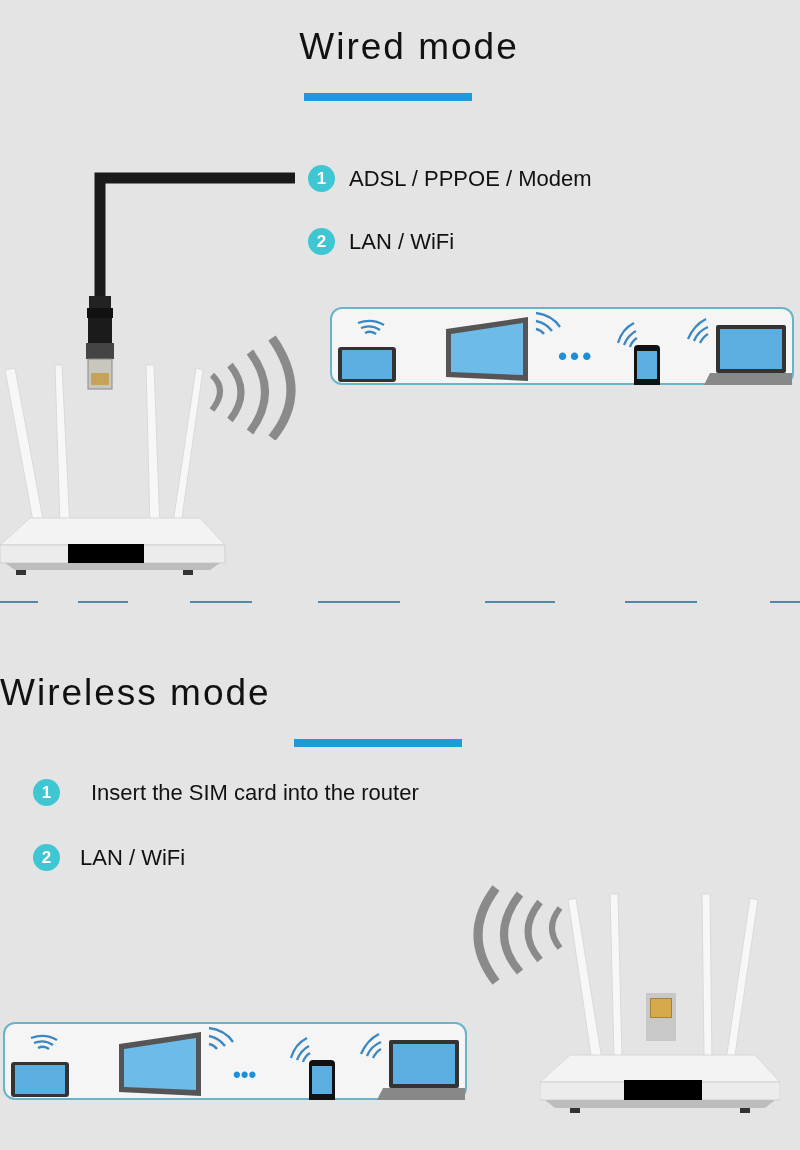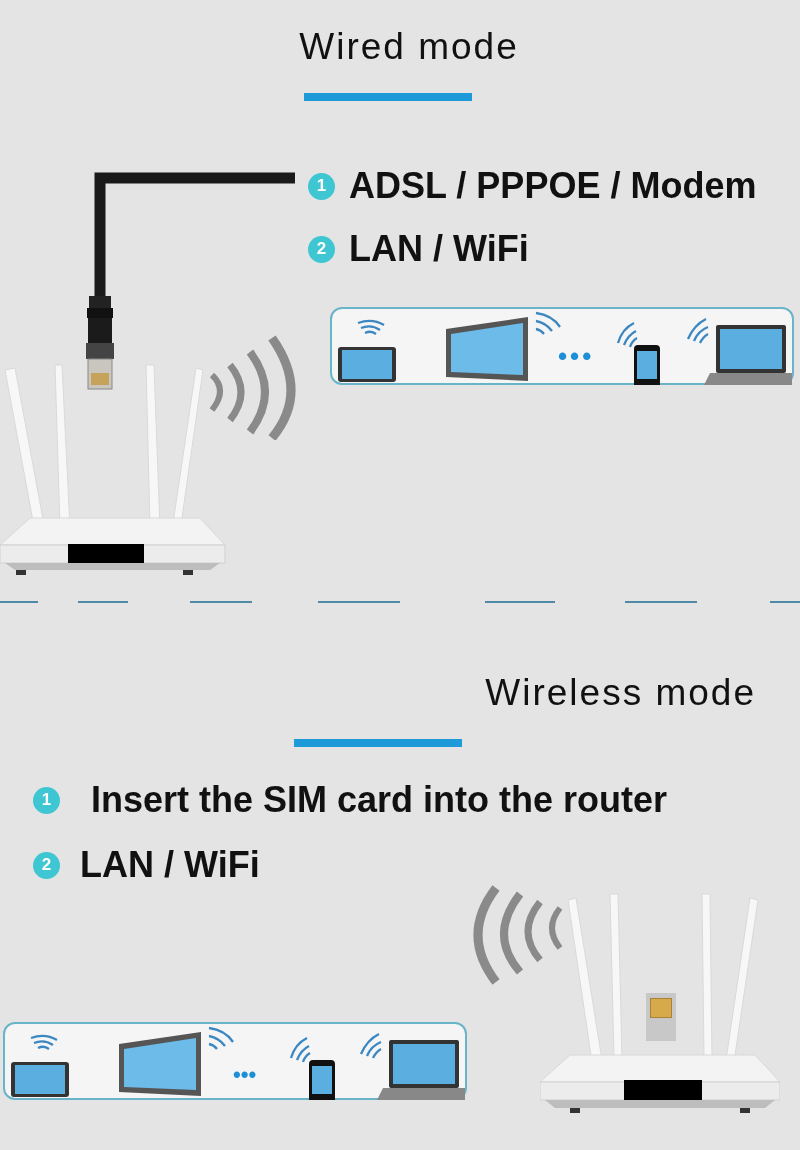--- a/index.html
+++ b/index.html
@@ -4,21 +4,21 @@
 <style>
   html, body { margin:0; padding:0; }
   body { width:800px; height:1150px; background:#e4e4e4; position:relative; overflow:hidden;
          font-family:"Liberation Sans", sans-serif; color:#111; }
   .abs { position:absolute; }
   .title { font-size:37px; letter-spacing:2px; font-weight:normal; white-space:nowrap; }
   .bar { background:#1e9ad8; height:8px; }
   .step { display:flex; align-items:center; white-space:nowrap; }
   .num { width:27px; height:27px; border-radius:50%; background:#3ec6d3; color:#fff; font-weight:bold;
          font-size:17px; display:flex; align-items:center; justify-content:center; flex:0 0 auto; }
-  .step-text { font-size:36px; margin-left:14px;font-weight:bold; }
+  .step-text { font-size:22px; margin-left:14px; }
   .device-panel { border:2px solid #69b4c8; border-radius:12px; background:#f5f5f5; height:78px; box-sizing:border-box; }
   .dash { position:absolute; height:2px; background:#4f8aa6; top:601px; }
   .dots { color:#1c8fd6; font-size:26px; font-weight:bold; letter-spacing:3px; }
 </style>
 </head>
 <body>
 
 <div class="abs title" style="left:0;width:780px;text-align:center;top:26px;margin-left:19px;">Wired mode</div>
 <div class="abs bar" style="left:304px;top:93px;width:168px;"></div>
 
@@ -91,21 +91,21 @@
 <div>
   <div class="dash" style="left:0;width:38px;"></div>
   <div class="dash" style="left:78px;width:50px;"></div>
   <div class="dash" style="left:190px;width:62px;"></div>
   <div class="dash" style="left:318px;width:82px;"></div>
   <div class="dash" style="left:485px;width:70px;"></div>
   <div class="dash" style="left:625px;width:72px;"></div>
   <div class="dash" style="left:770px;width:30px;"></div>
 </div>
 
-<div class="abs title" style="left:0;width:756px;text-align:right;top:672px;">Wireless mode</div>
+<div class="abs title" style="left:0;width:756px;text-align:left;top:672px;">Wireless mode</div>
 <div class="abs bar" style="left:294px;top:739px;width:168px;"></div>
 
 <div class="abs step" style="left:33px;top:779px;">
   <div class="num">1</div>
   <span class="step-text" style="margin-left:31px;">Insert the SIM card into the router</span>
 </div>
 <div class="abs step" style="left:33px;top:844px;">
   <div class="num">2</div>
   <span class="step-text" style="margin-left:20px;">LAN / WiFi</span>
 </div>

